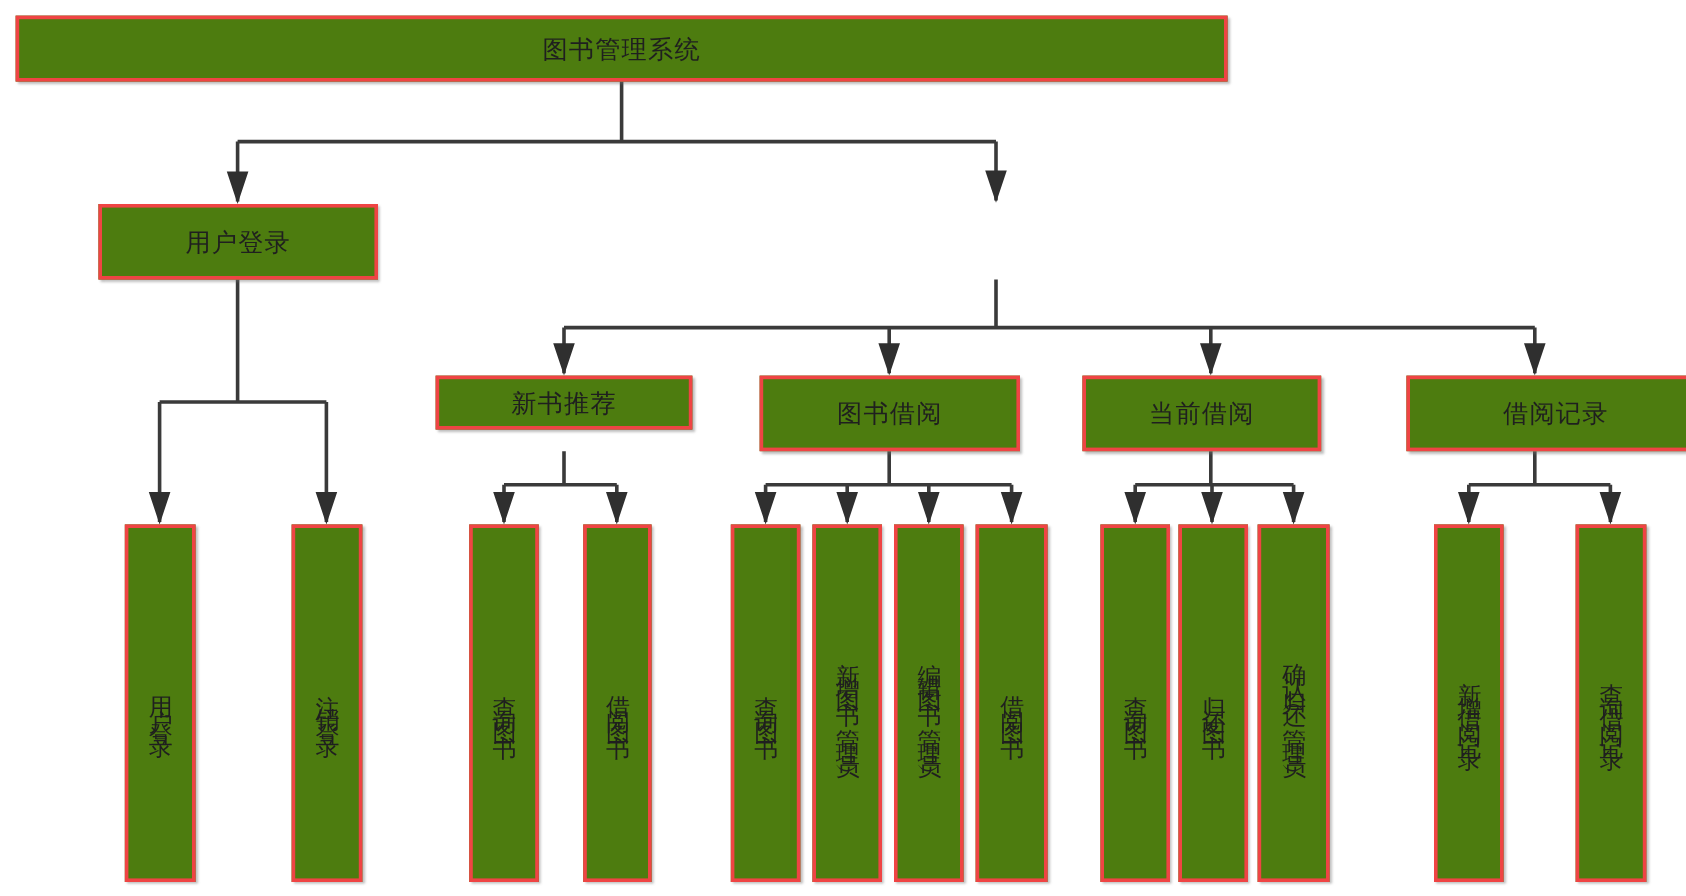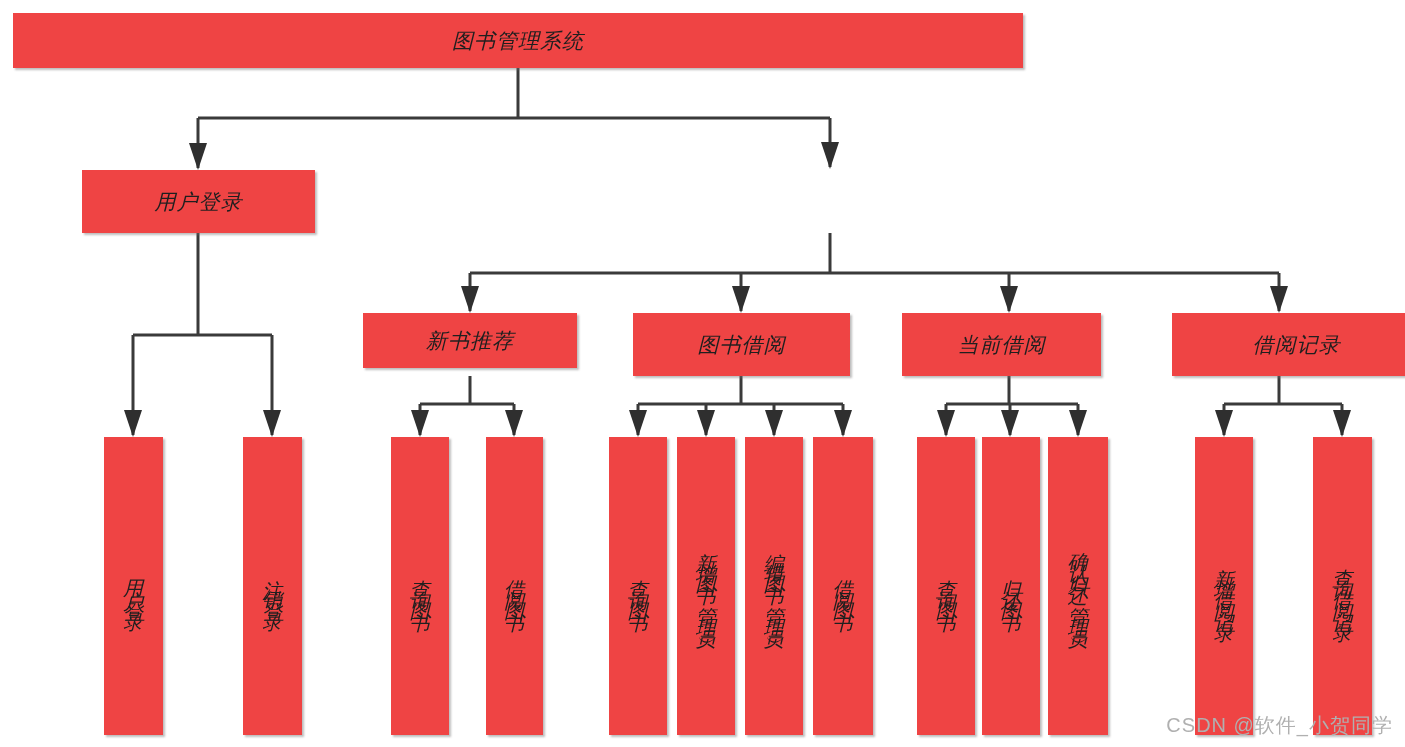--- a/index.html
+++ b/index.html
@@ -10,29 +10,28 @@
     font-family:"Liberation Sans","DejaVu Sans",sans-serif;
     overflow:hidden;
   }
   .connectors{
     position:absolute;left:0;top:0;width:1405px;height:747px;
     z-index:1;
   }
   .node{
     position:absolute;
     box-sizing:border-box;
-    background:#ef4444;
+    background:#4d7c0f;
     border:3px solid #ef4444;
     box-shadow:2px 2px 2px rgba(110,110,110,0.45);
     z-index:2;
     display:flex;
     align-items:center;
     justify-content:center;
     color:#1f1f1f;
-    font-style:italic;
   }
   .node.h{
     font-size:21px;
     letter-spacing:1px;
   }
   .node.v .vlabel{
     writing-mode:vertical-rl;
     text-orientation:mixed;
     font-size:20px;
     letter-spacing:0.55em;
@@ -93,21 +92,21 @@
   </svg>
 
   <div class="node h" style="left:13px;top:13px;width:1010px;height:55px">
     <span>图书管理系统</span>
   </div>
 
   <div class="node h" style="left:82px;top:170px;width:233px;height:63px">
     <span>用户登录</span>
   </div>
 
-  <div class="node h" style="left:363px;top:313px;width:214px;height:55px">
+  <div class="node h" style="left:363px;top:313px;width:214px;height:45px">
     <span>新书推荐</span>
   </div>
   <div class="node h" style="left:633px;top:313px;width:217px;height:63px">
     <span>图书借阅</span>
   </div>
   <div class="node h" style="left:902px;top:313px;width:199px;height:63px">
     <span>当前借阅</span>
   </div>
   <div class="node h" style="left:1172px;top:313px;width:249px;height:63px">
     <span>借阅记录</span>
@@ -150,15 +149,14 @@
     <span class="vlabel">确认归还（管理员）</span>
   </div>
 
   <div class="node v" style="left:1195px;top:437px;width:58px;height:298px">
     <span class="vlabel">新增借阅记录</span>
   </div>
   <div class="node v" style="left:1313px;top:437px;width:59px;height:298px">
     <span class="vlabel">查询借阅记录</span>
   </div>
 
-  <div class="watermark">CSDN @软件_小贺同学</div>
 
 </div>
 
 </body></html>

